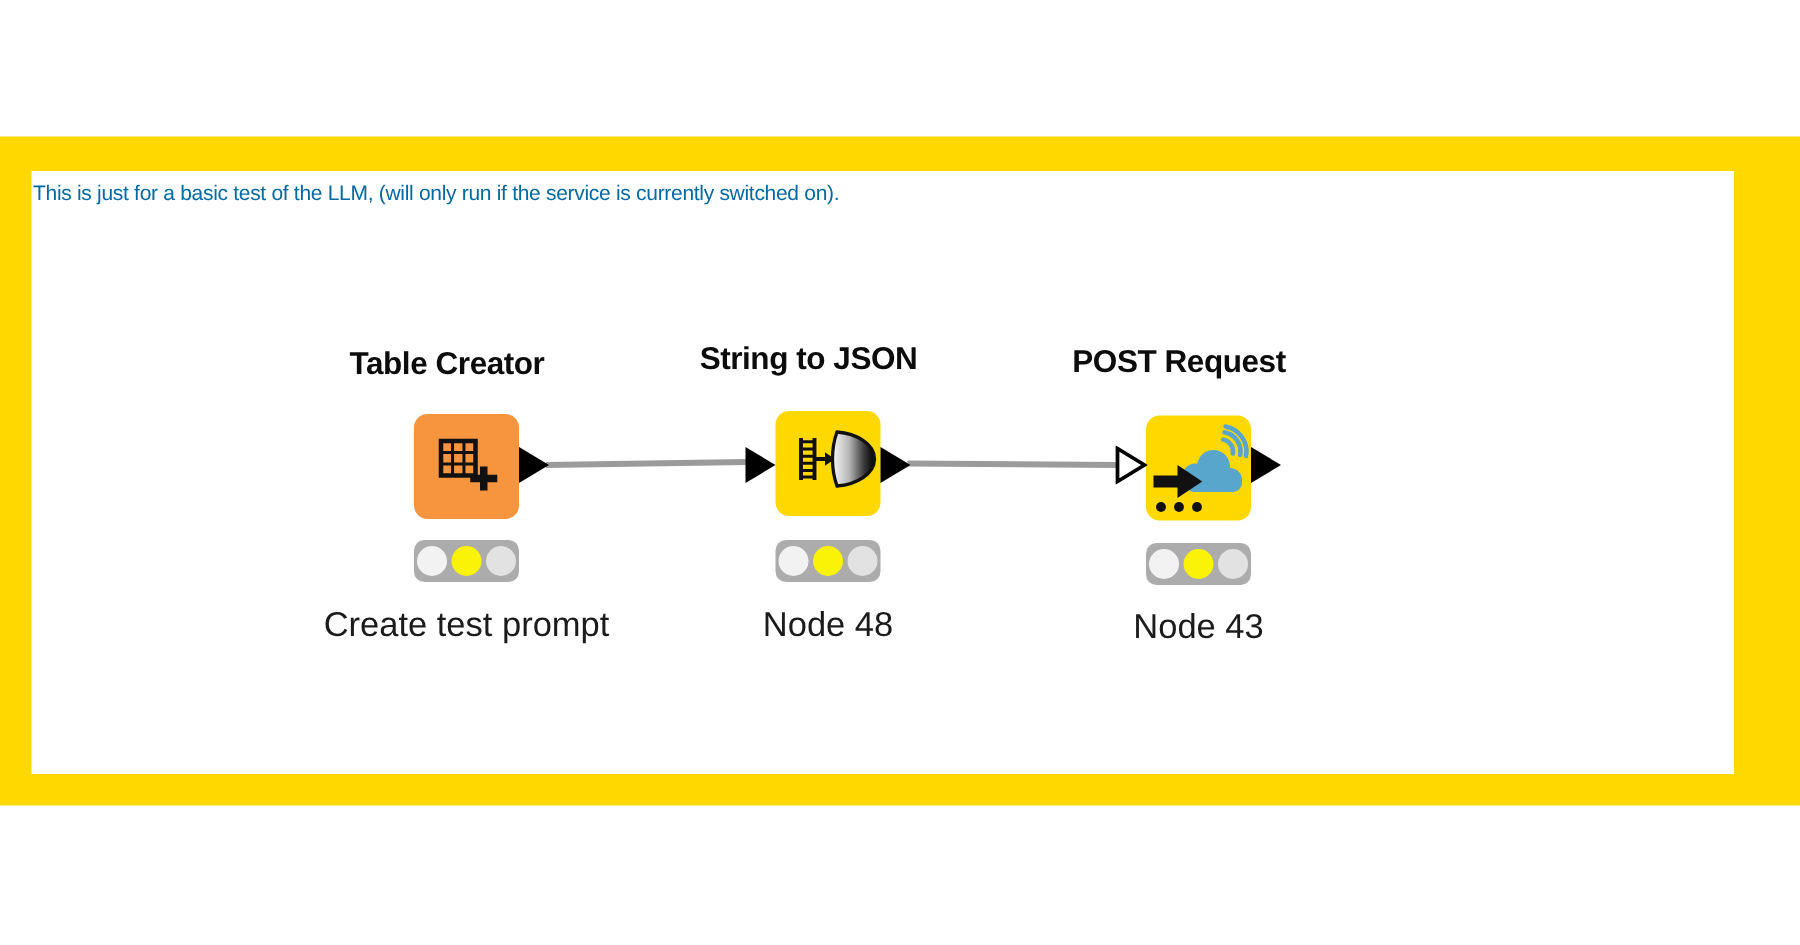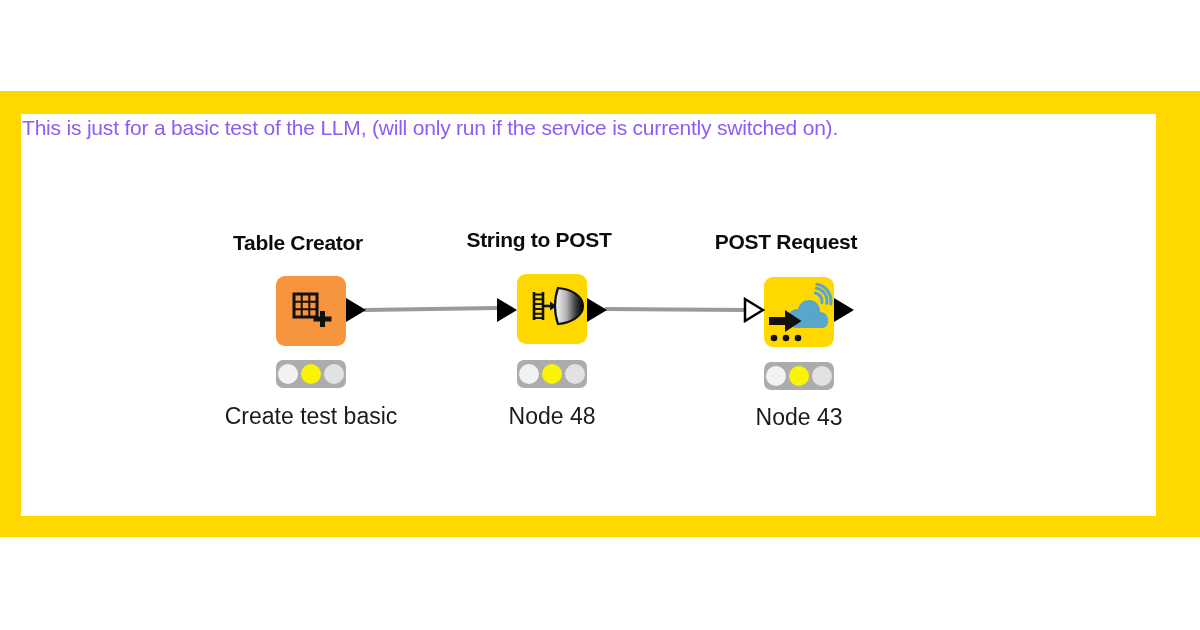--- a/index.html
+++ b/index.html
@@ -11,21 +11,21 @@
   .frame{
     position:absolute;left:0;top:91px;width:1200px;height:446px;
     background:var(--frame-yellow,#FFD800);
   }
   .canvas{
     position:absolute;left:21px;top:23px;width:1135px;height:402px;
     background:#ffffff;
   }
   .annotation{
     position:absolute;left:22px;top:114px;width:1130px;
-    font-size:21px;line-height:28px;color:#8b5cf6;letter-spacing:-0.2px;
+    font-size:14px;line-height:28px;color:#0369a1;letter-spacing:-0.2px;
     z-index:3;
   }
   .wires{position:absolute;left:0;top:0;width:1200px;height:630px;z-index:1;pointer-events:none;}
   .node{position:absolute;width:70px;height:52px;z-index:2;}
   .node-title{
     position:absolute;left:-98px;top:-45px;width:240px;text-align:center;
     font-weight:bold;font-size:21px;letter-spacing:-0.3px;color:#0c0c0c;white-space:nowrap;
   }
   .node-icon{
     position:absolute;left:0;top:0;width:70px;height:70px;border-radius:9px;
@@ -74,25 +74,25 @@
     </svg>
   </div>
   <svg class="port out" style="top:21px;" width="22" height="26" viewBox="0 0 22 26">
     <polygon points="1,1 21,13 1,25" fill="#000"></polygon>
   </svg>
   <div class="traffic">
     <span class="light off-a"></span>
     <span class="light on"></span>
     <span class="light off-b"></span>
   </div>
-  <div class="node-label">Create test basic</div>
+  <div class="node-label">Create test prompt</div>
 </div>
 
 <div class="node" style="left:517px;top:274px;">
-  <div class="node-title" style="top:-46px;">String to POST</div>
+  <div class="node-title" style="top:-46px;">String to JSON</div>
   <div class="node-icon yellow">
     <svg width="70" height="70" viewBox="0 0 70 70">
       <defs>
         <linearGradient id="dishGrad" x1="0" y1="0" x2="1" y2="0">
           <stop offset="0" stop-color="#f7f7f7"></stop>
           <stop offset="0.4" stop-color="#b5b5b5"></stop>
           <stop offset="0.75" stop-color="#3a3a3a"></stop>
           <stop offset="1" stop-color="#000"></stop>
         </linearGradient>
       </defs>

